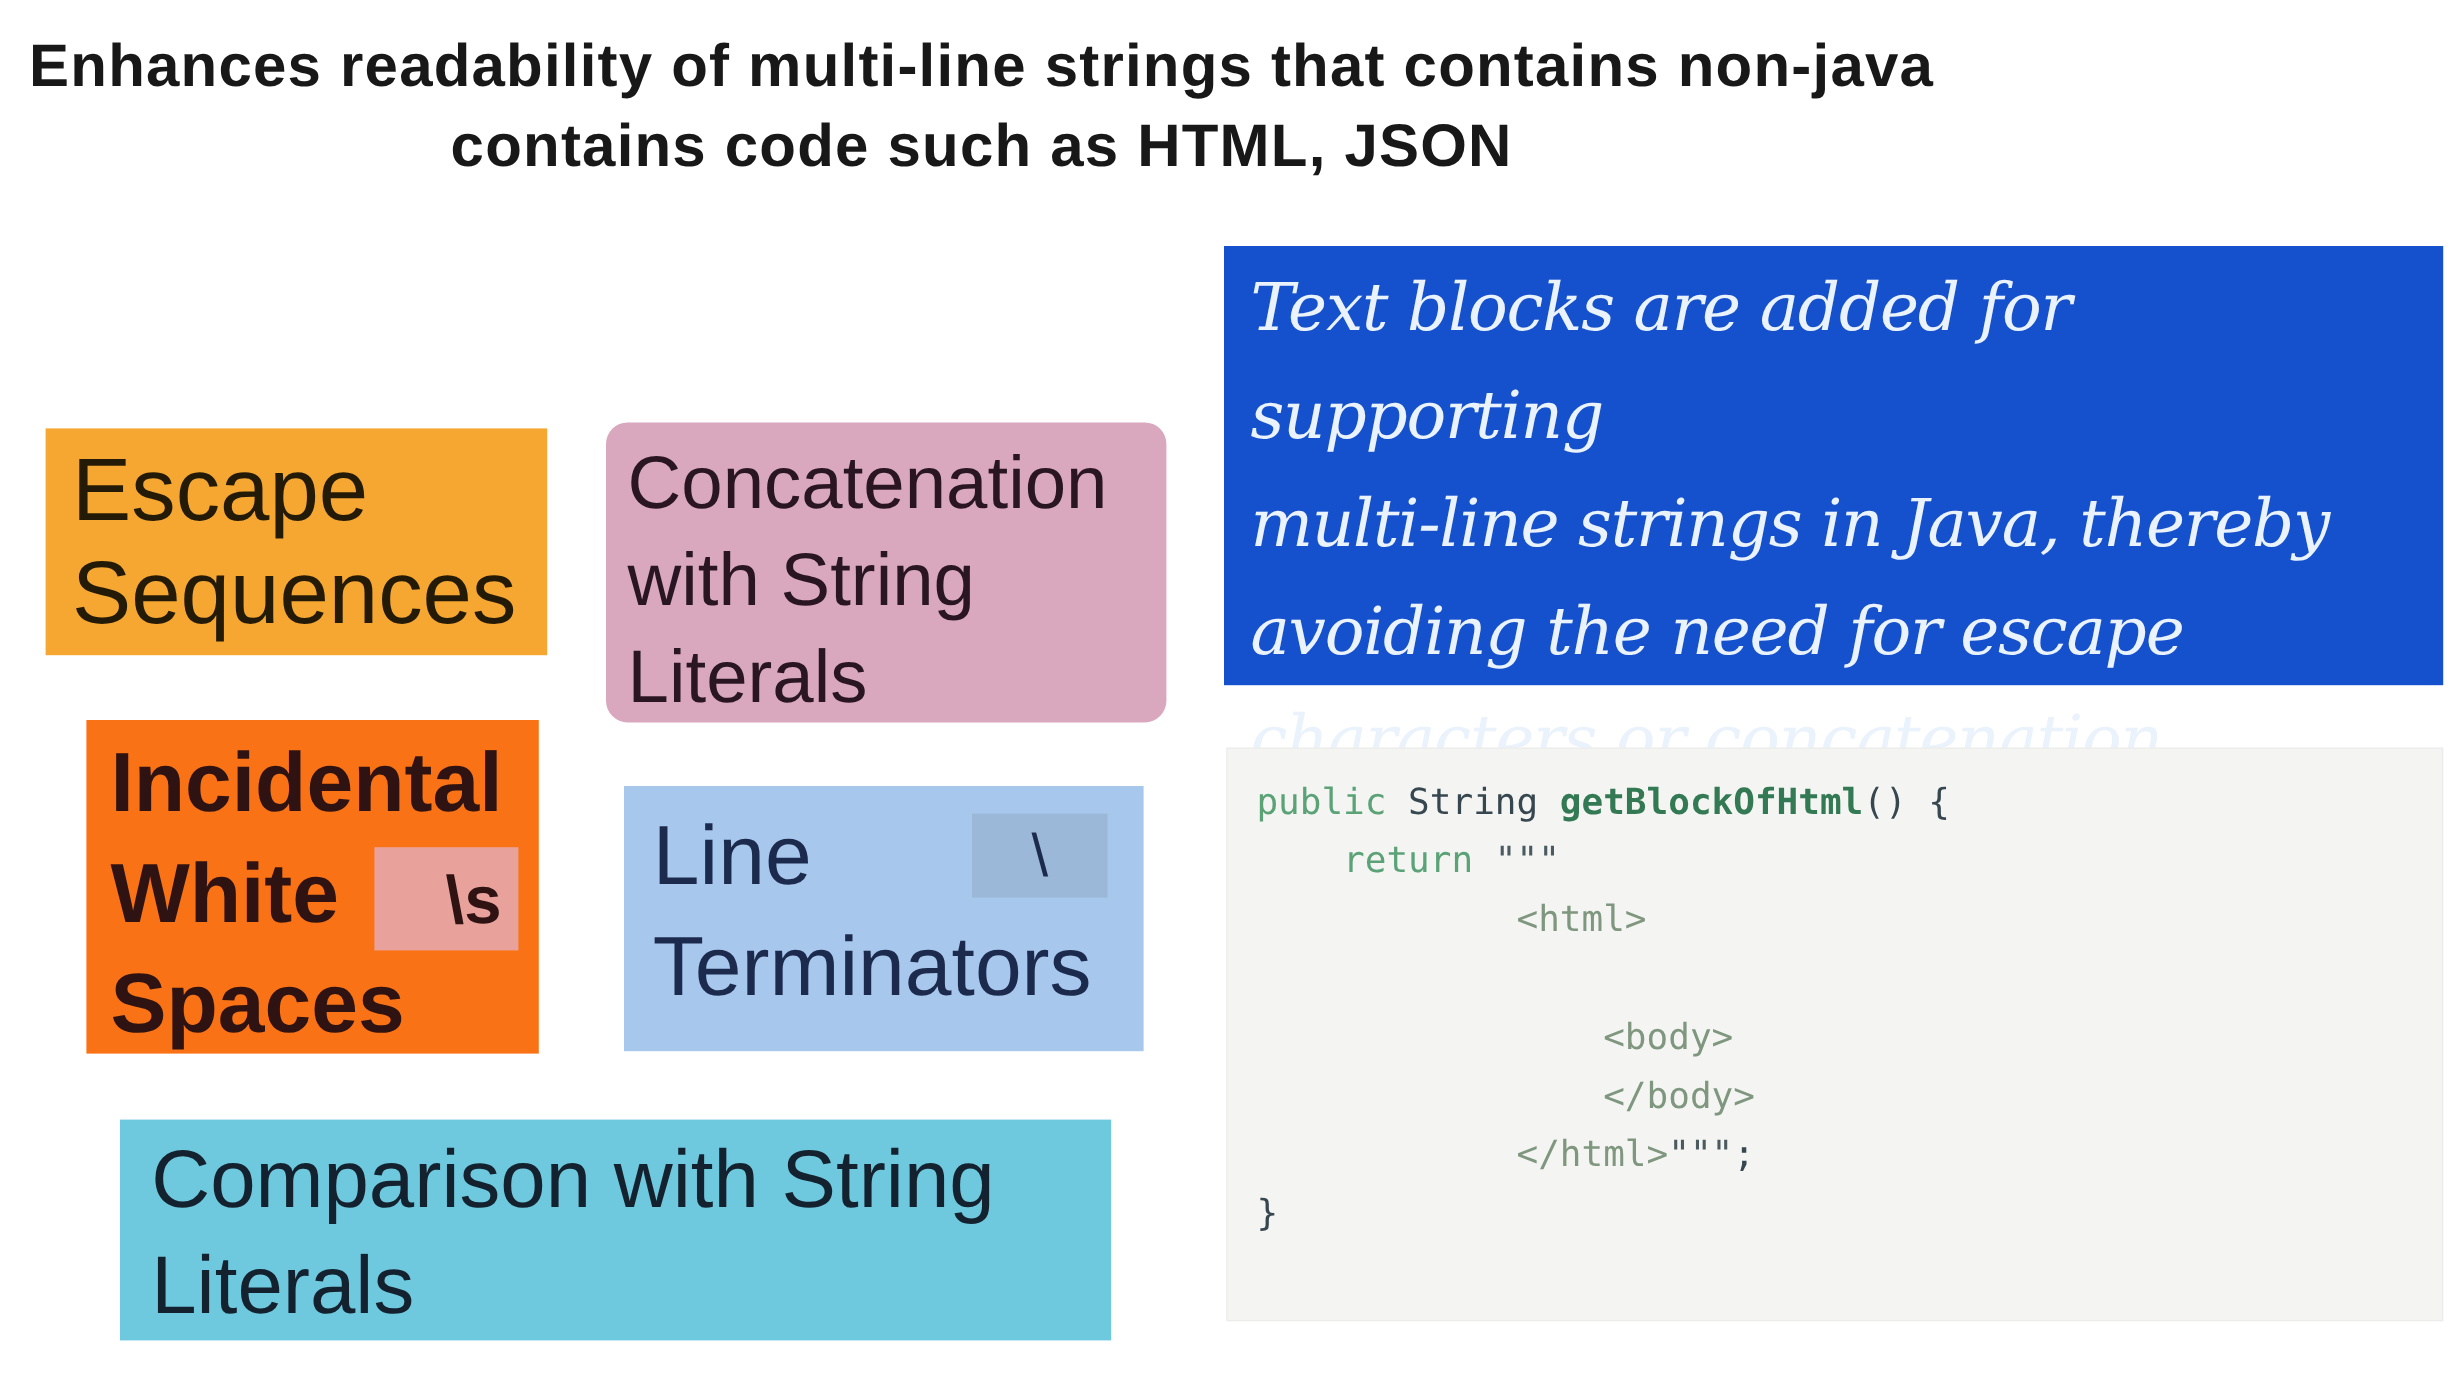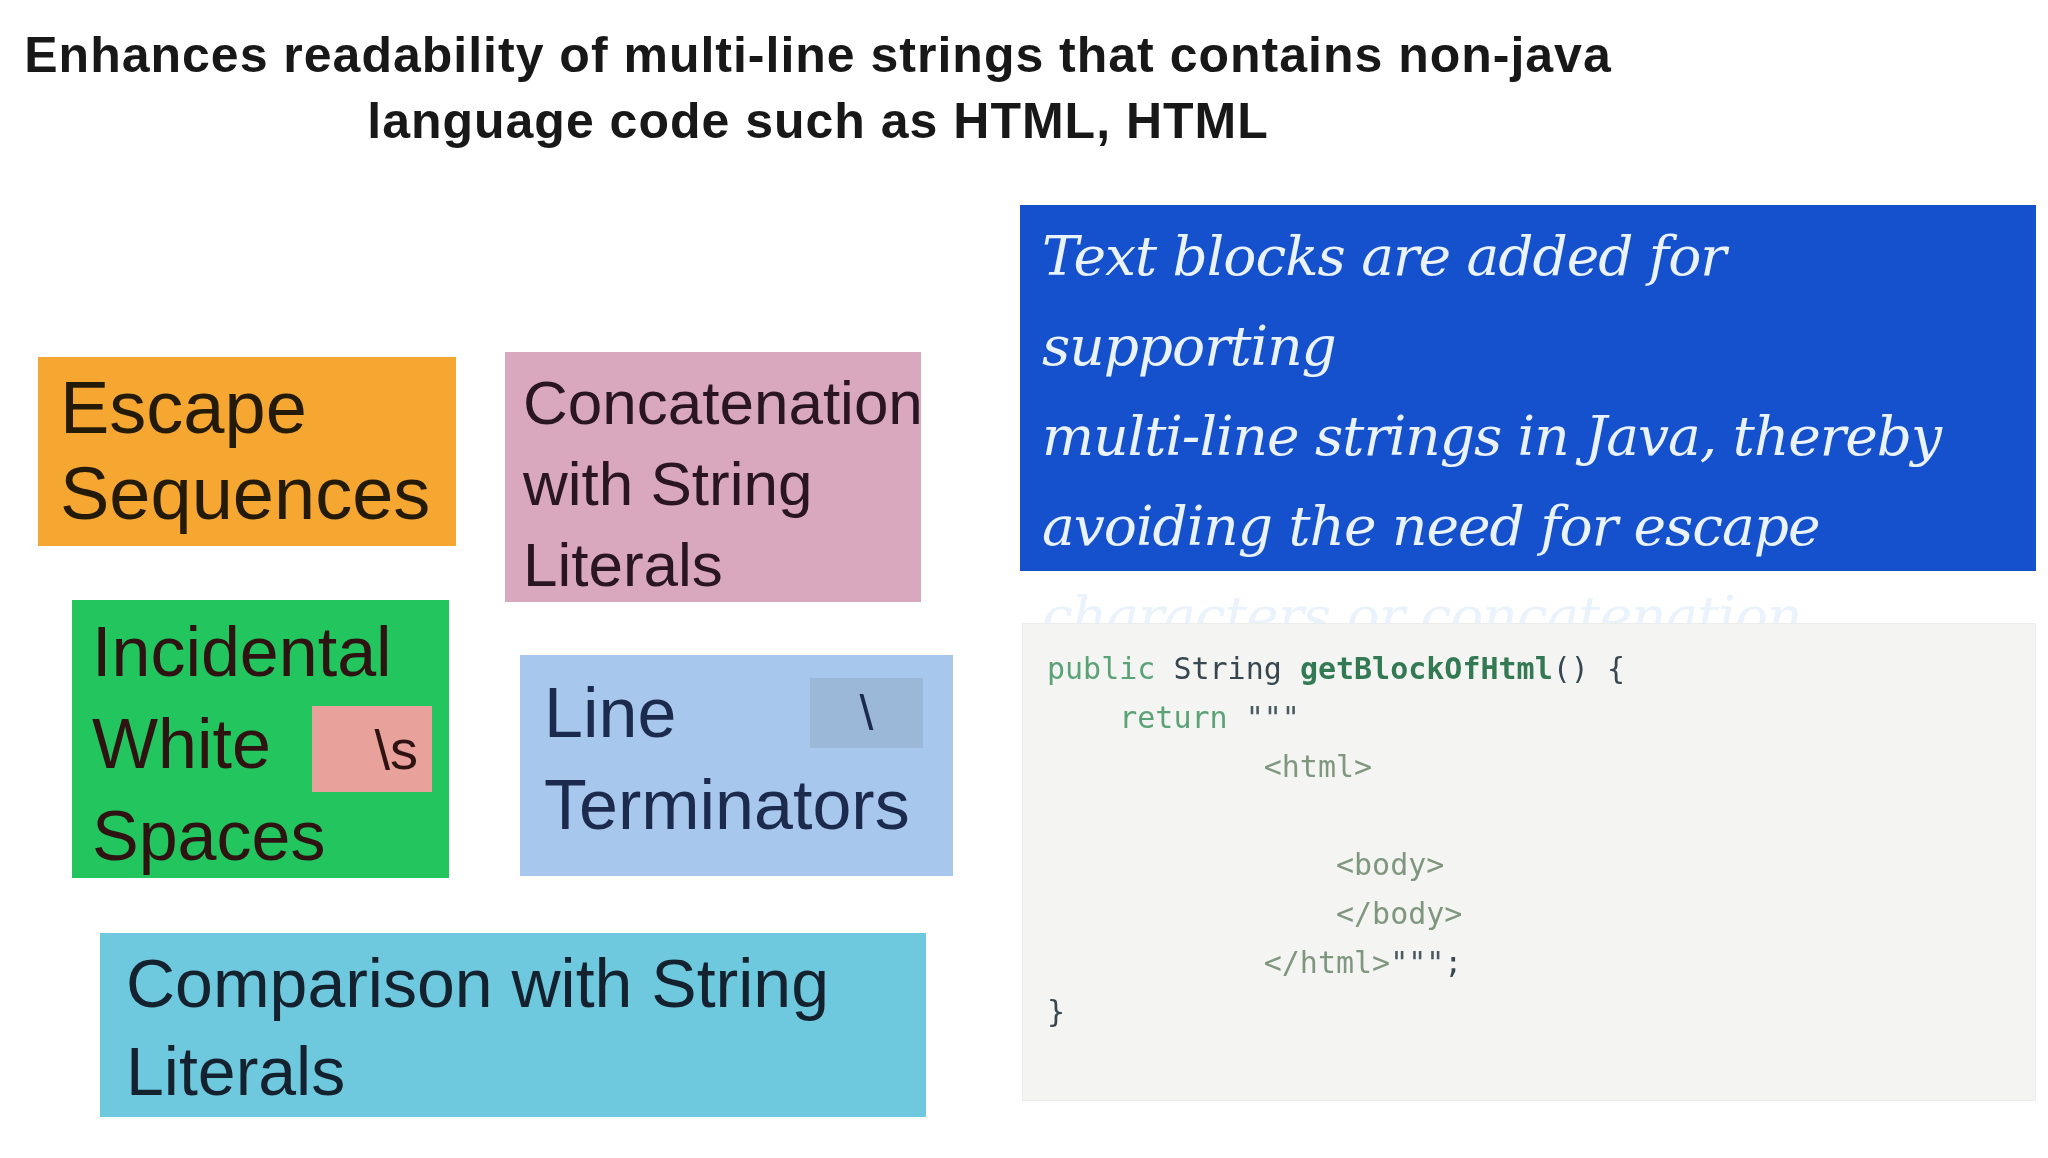--- a/index.html
+++ b/index.html
@@ -12,21 +12,21 @@
     font-weight:700;font-size:50px;line-height:66px;color:#181818;letter-spacing:1px;
   }
   .features-title{
     position:absolute;left:40px;top:218px;
     font-size:80px;line-height:96px;color:#2e2b7d;letter-spacing:-1px;
   }
   .fbox{position:absolute;box-sizing:border-box;}
   .fbox-label{white-space:pre-line;}
   .box-escape{left:38px;top:357px;width:418px;height:189px;padding:8px 0 0 22px;}
   .box-escape .fbox-label{font-size:74px;line-height:86px;color:#241a08;}
-  .box-concat{left:505px;top:352px;width:416px;height:250px;padding:10px 0 0 18px;}
+  .box-concat{left:505px;top:352px;width:467px;height:250px;padding:10px 0 0 18px;border-radius:18px;}
   .box-concat .fbox-label{font-size:62px;line-height:81px;color:#2a1622;}
   .box-incidental{left:72px;top:600px;width:377px;height:278px;padding:6px 0 0 20px;}
   .box-incidental .fbox-label{font-size:70px;line-height:92px;color:#2e1312;}
   .box-lineterm{left:520px;top:655px;width:433px;height:221px;padding:12px 0 0 24px;}
   .box-lineterm .fbox-label{font-size:70px;line-height:92px;color:#1c2b4d;}
   .box-comparison{left:100px;top:933px;width:826px;height:184px;padding:6px 0 0 26px;}
   .box-comparison .fbox-label{font-size:68px;line-height:88px;color:#13222e;}
   .badge{
     position:absolute;display:flex;align-items:center;
     font-family:"Liberation Sans",sans-serif;
@@ -58,36 +58,36 @@
   }
   .tok-function{font-weight:700;}
 </style>
 </head>
 <body>
 
 <div class="stage">
 
   <div class="heading">
     <div>Enhances readability of multi-line strings that contains non-java</div>
-    <div>language code such as HTML, HTML</div>
+    <div>contains code such as HTML, JSON</div>
   </div>
 
 
   <div class="fbox box-escape" style="background: rgb(246, 167, 49);">
     <div class="fbox-label">Escape
 Sequences</div>
   </div>
 
   <div class="fbox box-concat" style="background: rgb(217, 168, 190);">
     <div class="fbox-label">Concatenation
 with String
 Literals</div>
   </div>
 
-  <div class="fbox box-incidental" style="background: #22c55e;">
+  <div class="fbox box-incidental" style="background: #f97316; font-weight: bold;">
     <div class="fbox-label">Incidental
 White
 Spaces</div>
     <div class="badge badge-s" style="background: rgb(233, 162, 155);">\s</div>
   </div>
 
   <div class="fbox box-lineterm" style="background: rgb(167, 199, 236);">
     <div class="fbox-label">Line
 Terminators</div>
     <div class="badge badge-bslash" style="background: rgb(156, 184, 216);">\</div>

